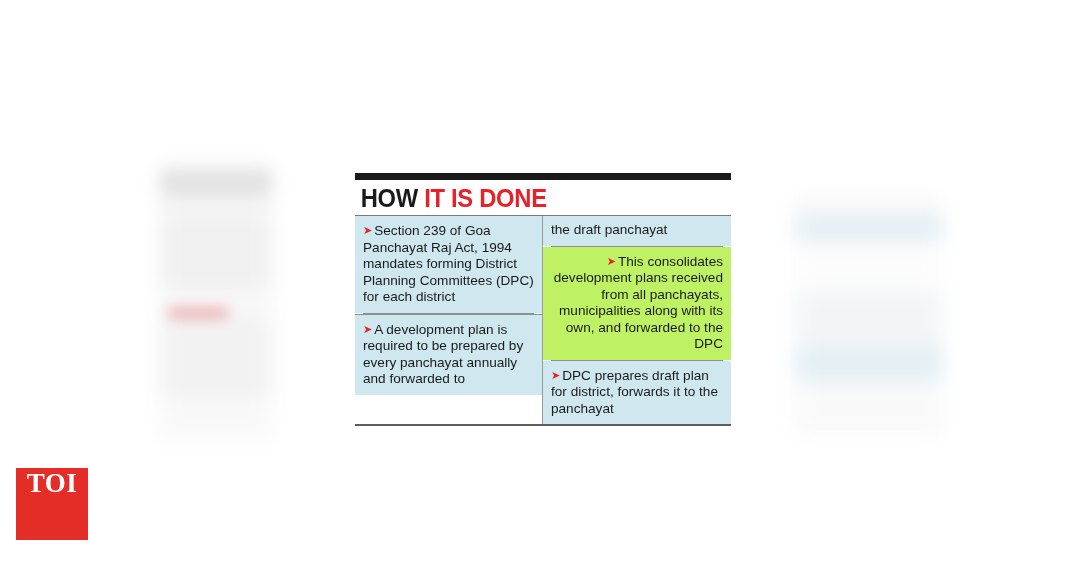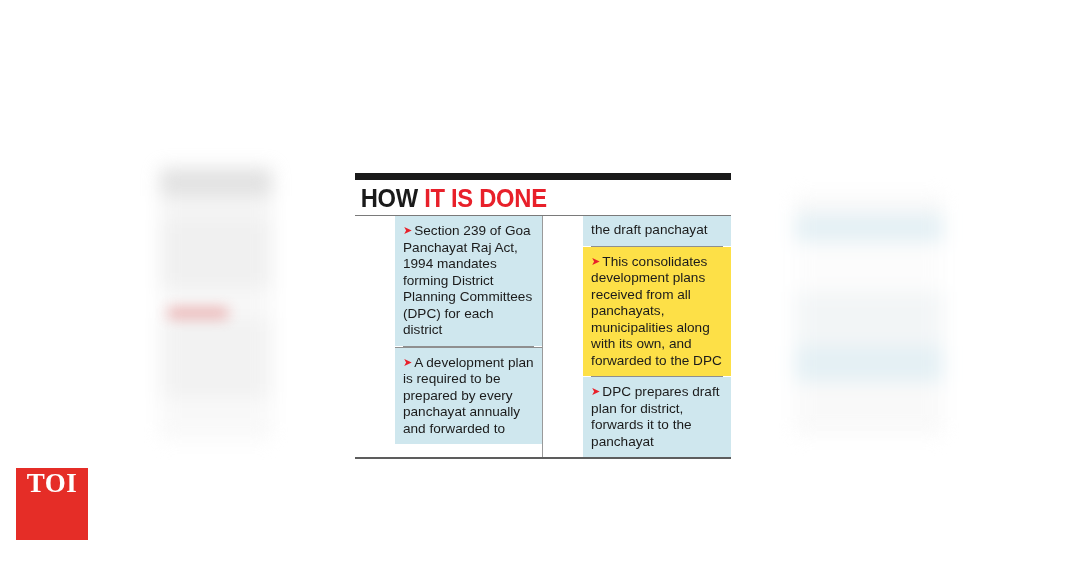--- a/index.html
+++ b/index.html
@@ -104,40 +104,40 @@
   .headline .red {
     color: #e8202a;
   }
   .panel {
     display: flex;
     border-top: 1px solid #7a7a7a;
     width: 376px;
   }
   .col {
     box-sizing: border-box;
-    margin-left: 40px;
   }
   .col-left {
     width: 188px;
     border-right: 1px solid #9a9a9a;
   }
   .col-right {
     width: 188px;
   }
   .cell {
     padding: 6px 8px 7px 8px;
     font-size: 13.6px;
     line-height: 16.5px;
     color: #1b1b1b;
   }
   .cell.shaded {
     background: #cfe7ee;
   }
   .cell.plain {
-    background: #fde047;
+    background: #bef264;
+    text-align: right;
   }
   .sep {
     border-bottom: 1px solid #8f8f8f;
     margin: 0 8px;
     height: 0;
   }
   .sep-full {
     border-bottom: 1px solid #8f8f8f;
     height: 0;
   }

